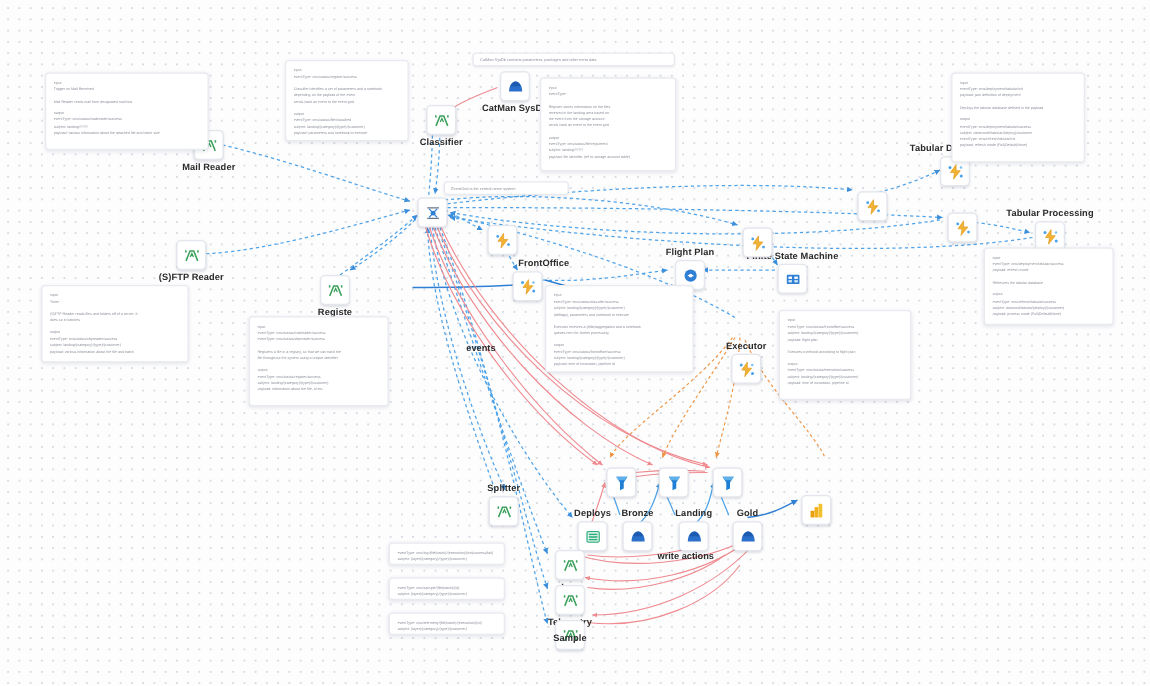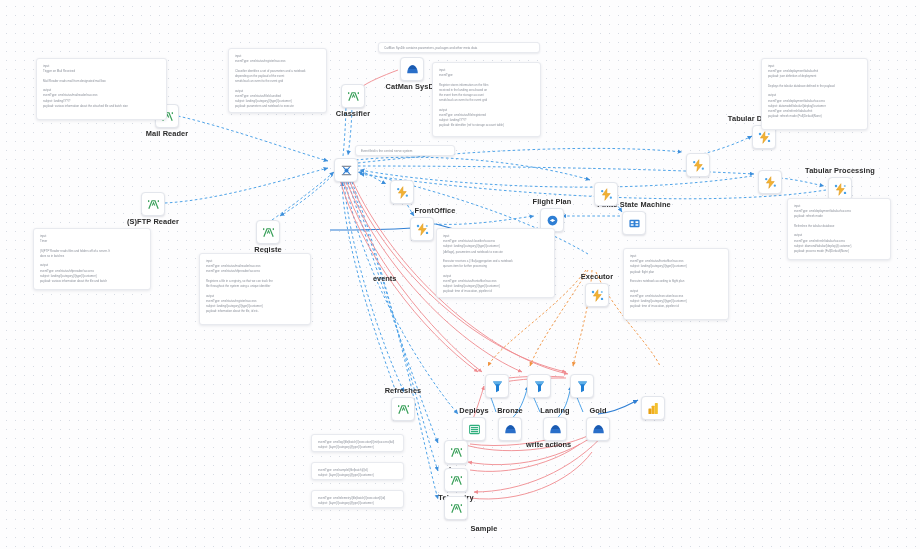--- a/index.html
+++ b/index.html
@@ -314,21 +314,21 @@
       </div>
       <div class="node" style="left: 391px; top: 397px;">
         <div class="nodebox">
           <svg width="15" height="15" viewBox="0 0 16 16">
             <path d="M3 12.5 L6.4 4 L9.6 4 L13 12.5" fill="none" stroke="#3aa05a" stroke-width="1.3"></path>
             <path d="M6.6 9.2 L8 6.2 L9.4 9.2" fill="none" stroke="#3aa05a" stroke-width="1.1"></path>
             <rect x="2.2" y="3.4" width="1.3" height="2" fill="#3aa05a"></rect>
             <rect x="12.5" y="3.4" width="1.3" height="2" fill="#3aa05a"></rect>
           </svg>
         </div>
-        <div class="nodelabel" style="top: -11px; left: 50%; transform: translateX(-50%);">Refreshes</div>
+        <div class="nodelabel" style="top: -11px; left: 50%; transform: translateX(-50%);">Splitter</div>
       </div>
       <div class="node" style="left: 462px; top: 417px;">
         <div class="nodebox">
           <svg width="15" height="15" viewBox="0 0 16 16">
             <rect x="2.8" y="3.6" width="10.4" height="8.8" rx="1" fill="none" stroke="#2faf7d" stroke-width="1.1"></rect>
             <rect x="4.2" y="5.2" width="7.6" height="1.4" fill="#2faf7d"></rect>
             <rect x="4.2" y="7.4" width="7.6" height="1.4" fill="#2faf7d"></rect>
             <rect x="4.2" y="9.6" width="7.6" height="1.4" fill="#2faf7d"></rect>
           </svg>
         </div>
@@ -418,21 +418,21 @@
       </div>
       <div class="node" style="left: 444px; top: 496px;">
         <div class="nodebox">
           <svg width="15" height="15" viewBox="0 0 16 16">
             <path d="M3 12.5 L6.4 4 L9.6 4 L13 12.5" fill="none" stroke="#3aa05a" stroke-width="1.3"></path>
             <path d="M6.6 9.2 L8 6.2 L9.4 9.2" fill="none" stroke="#3aa05a" stroke-width="1.1"></path>
             <rect x="2.2" y="3.4" width="1.3" height="2" fill="#3aa05a"></rect>
             <rect x="12.5" y="3.4" width="1.3" height="2" fill="#3aa05a"></rect>
           </svg>
         </div>
-        <div class="nodelabel" style="top: 28px; left: 50%; transform: translateX(-50%); margin-left: 28px;">Sample</div>
+        <div class="nodelabel" style="top: 10px; left: 50%; transform: translateX(-50%);">Sample</div>
       </div>
     </div>
 
   <div id="cards-host">
       <div class="card" style="left: 36px; top: 58px; width: 131px; height: 62px;">
         <p>input</p>
         <p>Trigger on Mail Received</p>
         <p class="sp"></p>
         <p>Mail Reader reads mail from designated mail box</p>
         <p class="sp"></p>

